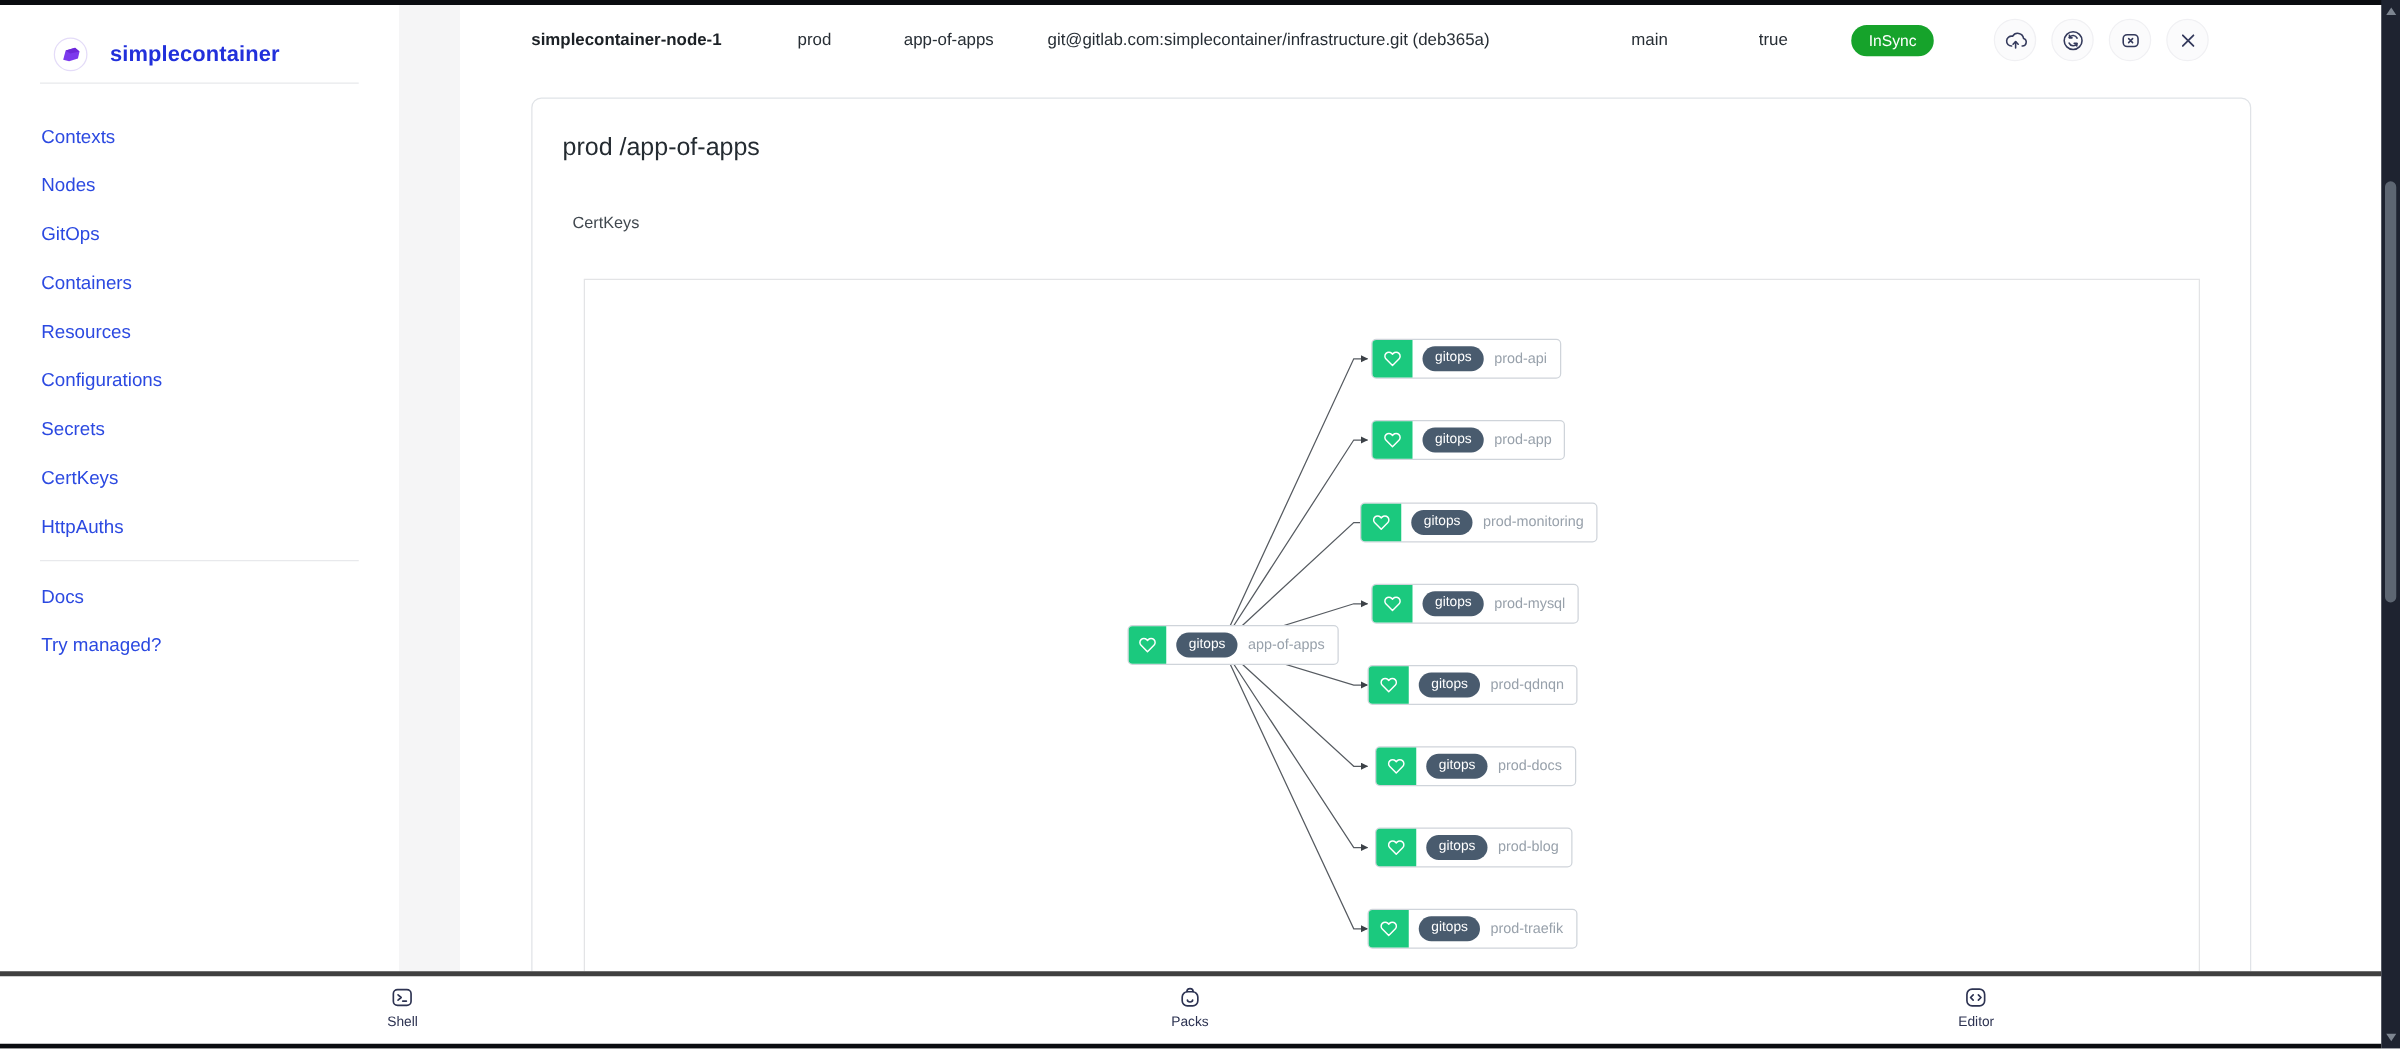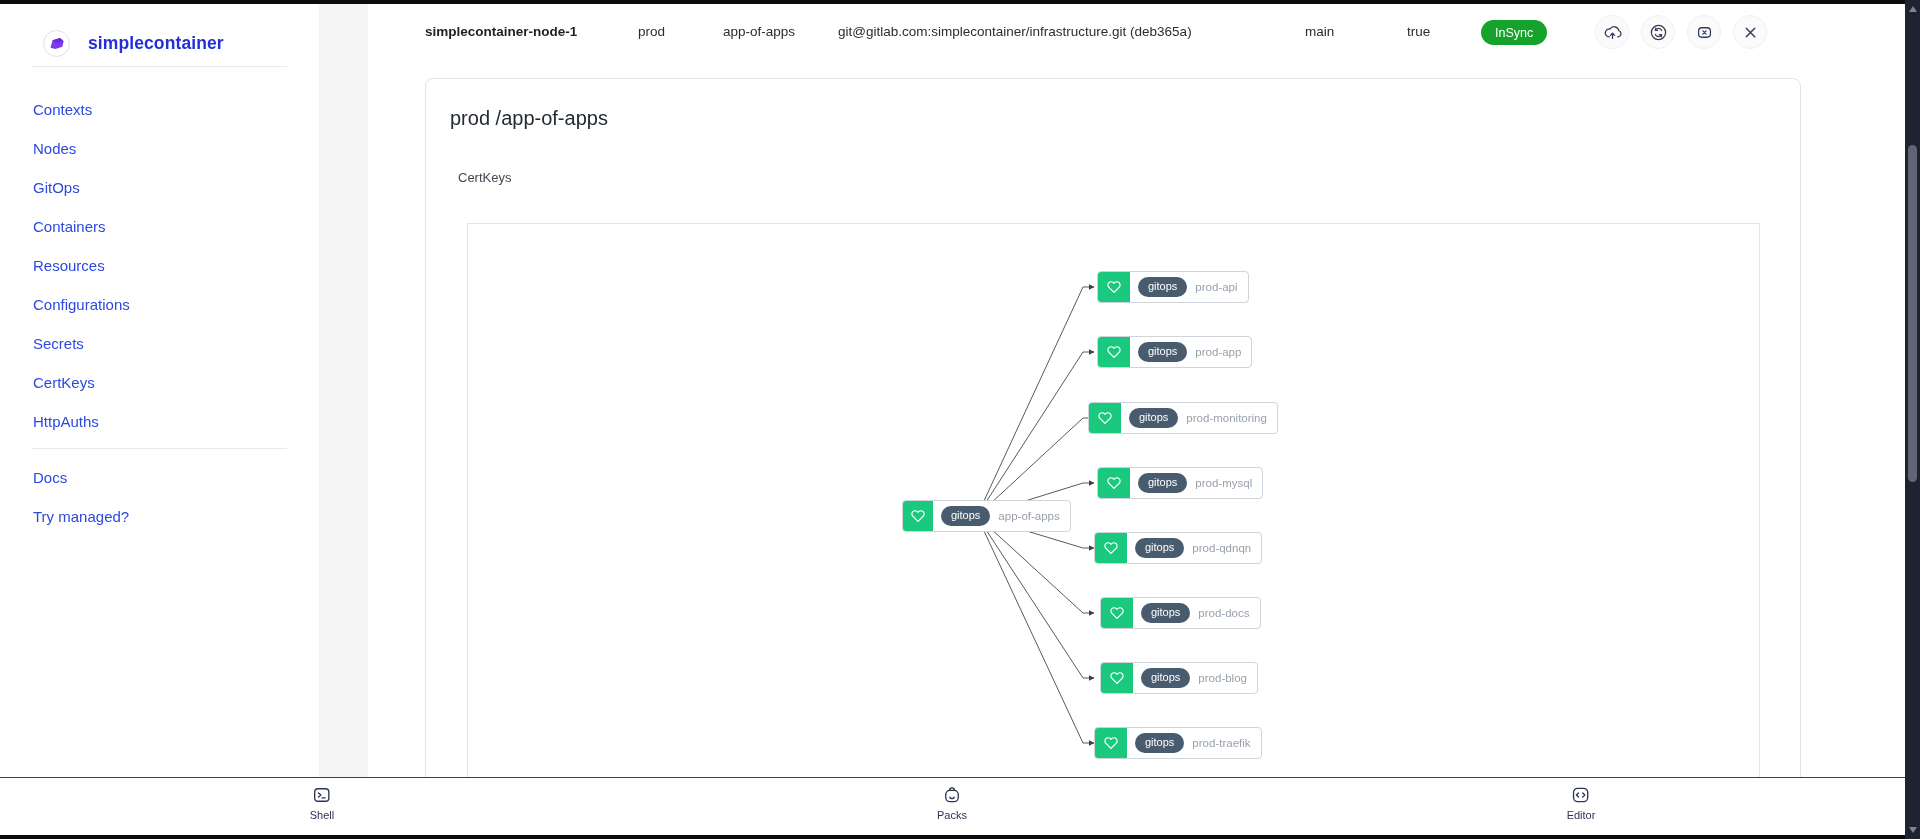--- a/index.html
+++ b/index.html
@@ -49,21 +49,21 @@
            border:1px solid #cfd4da; border-radius:4px; padding-right:10px; cursor:pointer; }
   .gheart { width:32px; height:30px; background:#1bc97e; border-radius:3px 0 0 3px;
             display:flex; align-items:center; justify-content:center; flex:none; }
   .gnode.root .gheart { width:30px; }
   .gpill { background:#495b6e; color:#fff; font-size:11px; line-height:11px; padding:4px 10px 5px;
            border-radius:10px; margin:0 8px; white-space:nowrap; }
   .glabel { color:#98a1ab; font-size:11.5px; white-space:nowrap; }
 
   
   .footer { position:absolute; left:0; top:777px; width:1905px; height:58px; background:#fff;
-            border-top:1px solid #404040; z-index:3; }
+            border-top:4px solid #404040; z-index:3; }
   .fitem { position:absolute; top:7px; transform:translateX(-50%); display:flex; flex-direction:column;
            align-items:center; gap:4px; cursor:pointer; }
   .fitem svg { stroke:#2d3352; }
   .flabel { font-size:11px; color:#2d3352; }
 
   
   .scrollbar { position:absolute; right:0; top:0; width:15px; height:839px; background:#1e2330; z-index:10; }
   .sb-up { position:absolute; left:3.5px; top:6px; width:0; height:0;
            border-left:4px solid transparent; border-right:4px solid transparent; border-bottom:6px solid #7d8590; }
   .sb-down { position:absolute; left:3.5px; top:827px; width:0; height:0;

